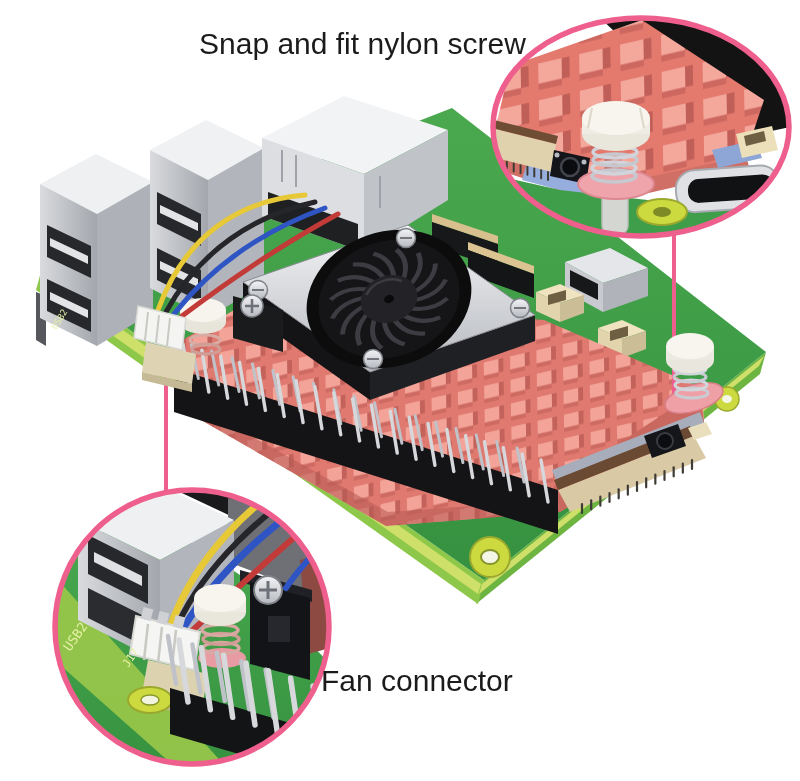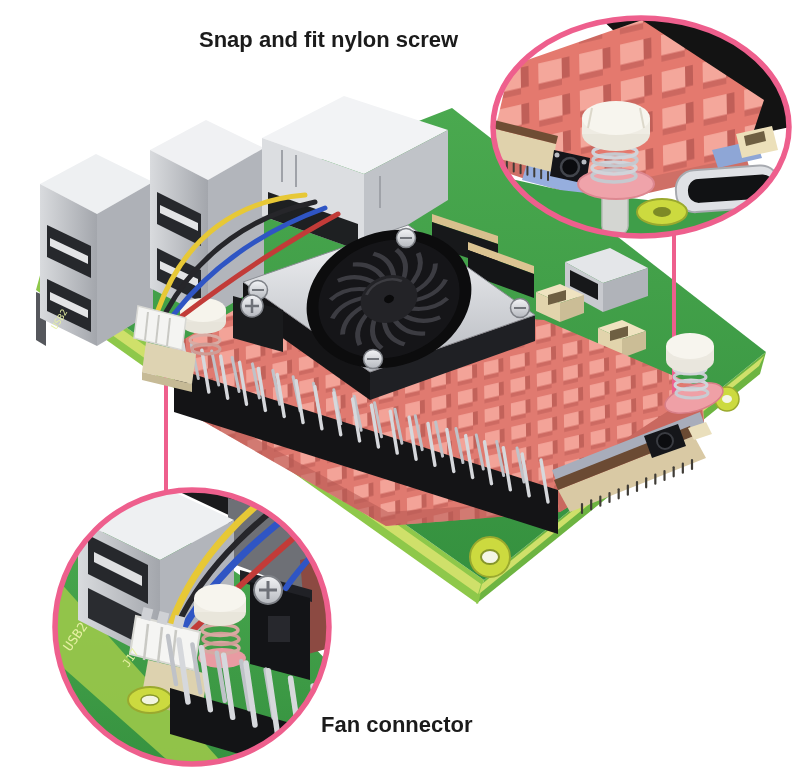--- a/index.html
+++ b/index.html
@@ -1,20 +1,20 @@
 <!DOCTYPE html>
 <html style="--accent: #ee5f8d;"><head>
 <meta charset="utf-8">
 <style>
   html,body{margin:0;padding:0;background:#ffffff;}
   #stage{position:relative;width:800px;height:781px;background:#fff;overflow:hidden;
          font-family:"Liberation Sans",sans-serif;}
-  .label{position:absolute;font-size:22px;color:#1b1b1b;white-space:nowrap;font-weight:bold;}
+  .label{position:absolute;font-size:30px;color:#1b1b1b;white-space:nowrap;}
   #label-top{left:199px;top:27px;}
-  #label-bottom{left:321px;top:712px;}
+  #label-bottom{left:321px;top:664px;}
   .ring{fill:none;stroke:var(--accent,#ee5f8d);stroke-width:5.5px;}
   .connector-line{stroke:var(--accent,#ee5f8d);stroke-width:4px;stroke-linecap:round;}
   .silk{font-family:"DejaVu Sans Mono",monospace;fill:#e6f0a4;}
 </style>
 </head>
 <body>
 
 <div id="stage">
 
 <svg width="800" height="781" viewBox="0 0 800 781">

